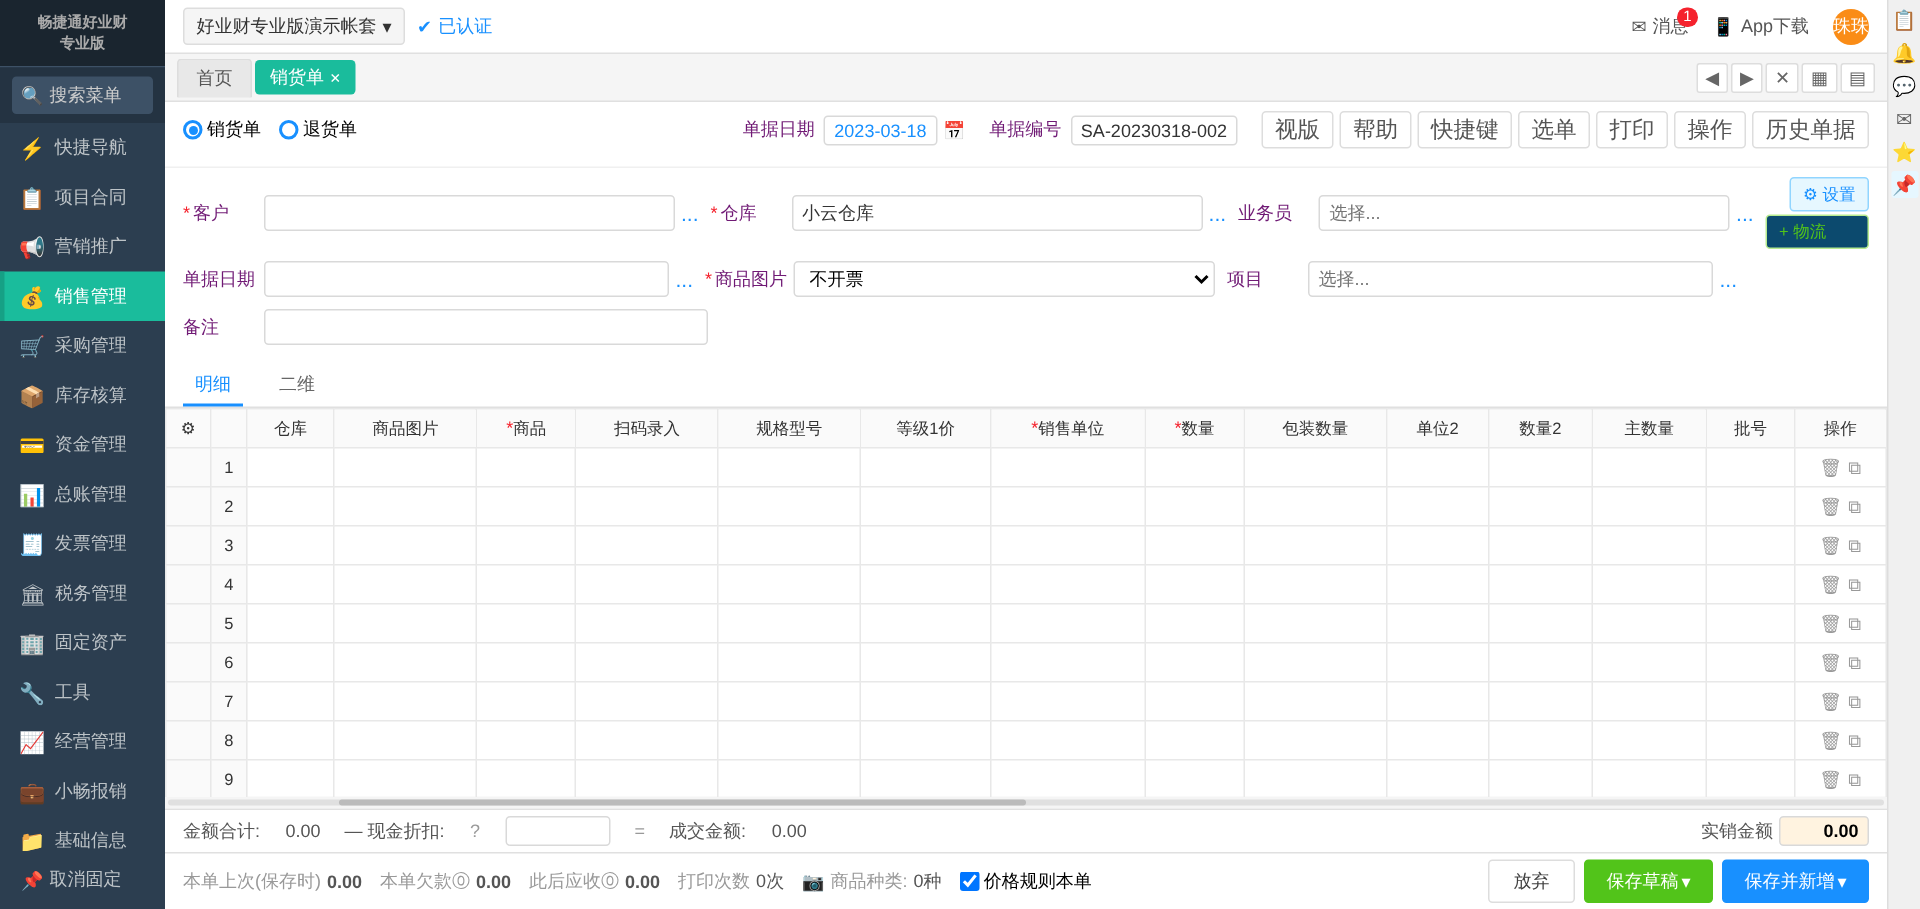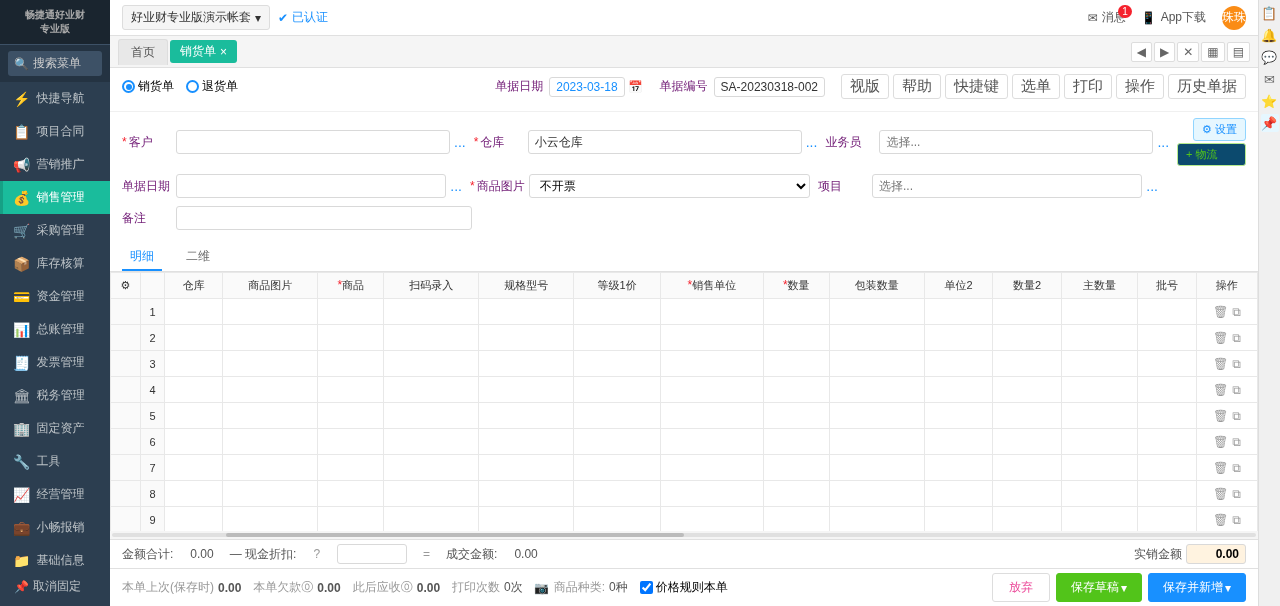--- a/index.html
+++ b/index.html
@@ -89,21 +89,21 @@
     .footer-summary { padding: 4px 12px; border-top: 1px solid #e0e0e0; display: flex; align-items: center; gap: 16px; font-size: 12px; color: #555; flex-shrink: 0; background: #fff; }
     .footer-amount { display: flex; align-items: center; gap: 17px; }
     .footer-right { margin-left: auto; display: flex; align-items: center; gap: 4px; }
     .amount-input { border: 1px solid #d9d9d9; border-radius: 3px; padding: 2px 6px; width: 70px; text-align: right; }
 
     
     .bottom-bar { background: #fff; border-top: 1px solid #e0e0e0; padding: 4px 12px; display: flex; align-items: center; gap: 12px; flex-shrink: 0; }
     .bottom-info { display: flex; align-items: center; gap: 4px; color: #555; }
     .bottom-info span.label { color: #999; }
     .bottom-actions { margin-left: auto; display: flex; gap: 6px; }
-    .btn-abandon { padding: 5px 16px; border: 1px solid #ddd; border-radius: 3px; background: #fff; cursor: pointer; color: #ec4899; }
+    .btn-abandon { padding: 5px 16px; border: 1px solid #ddd; border-radius: 3px; background: #fff; cursor: pointer; color: #404040; }
     .btn-save-draft { padding: 5px 14px; border: 1px solid #52c41a; border-radius: 3px; background: #52c41a; cursor: pointer; color: #fff; display: flex; align-items: center; gap: 2px; }
     .btn-save-new { padding: 5px 14px; border: 1px solid #1890ff; border-radius: 3px; background: #1890ff; cursor: pointer; color: #fff; display: flex; align-items: center; gap: 2px; }
     .price-checkbox { display: flex; align-items: center; gap: 3px; cursor: pointer; }
 
     
     .right-panel { width: 22px; background: #f0f0f0; display: flex; flex-direction: column; align-items: center; padding: 4px 0; gap: 4px; border-left: 1px solid #ddd; flex-shrink: 0; }
     .right-panel-icon { width: 18px; height: 18px; cursor: pointer; color: #666; display: flex; align-items: center; justify-content: center; font-size: 13px; }
     .right-panel-icon.active { color: #1890ff; background: #e6f7ff; border-radius: 2px; }
 
     .scrollbar-row { height: 8px; background: #f5f5f5; display: flex; align-items: center; padding: 0 2px; }

